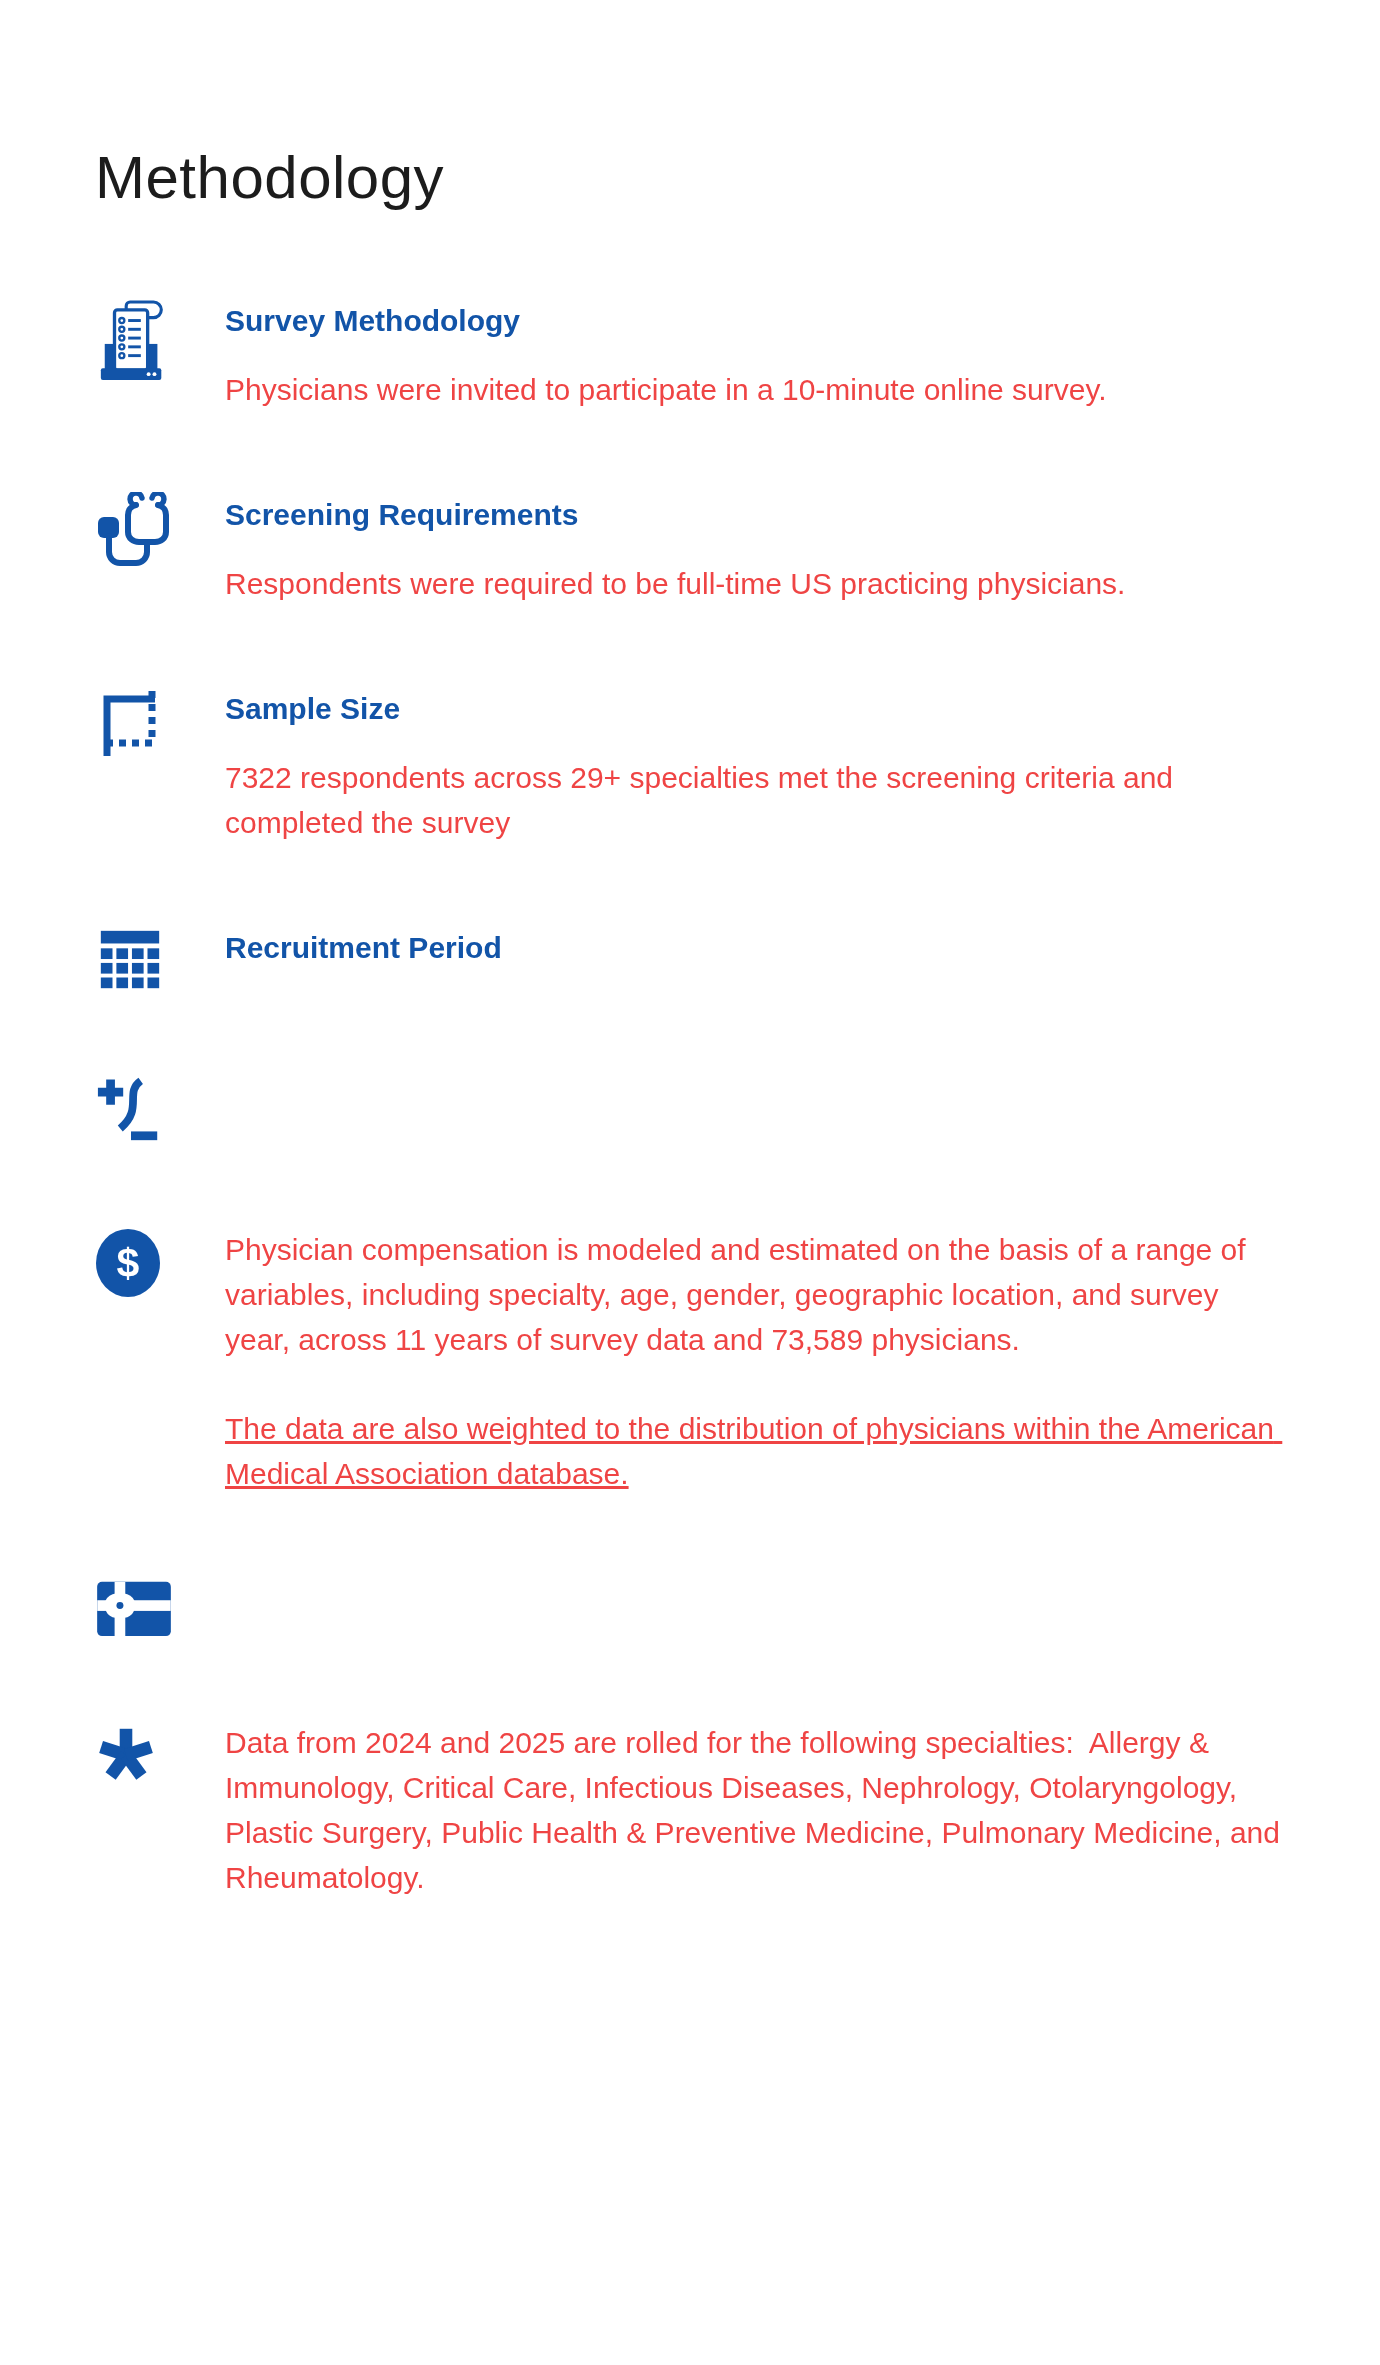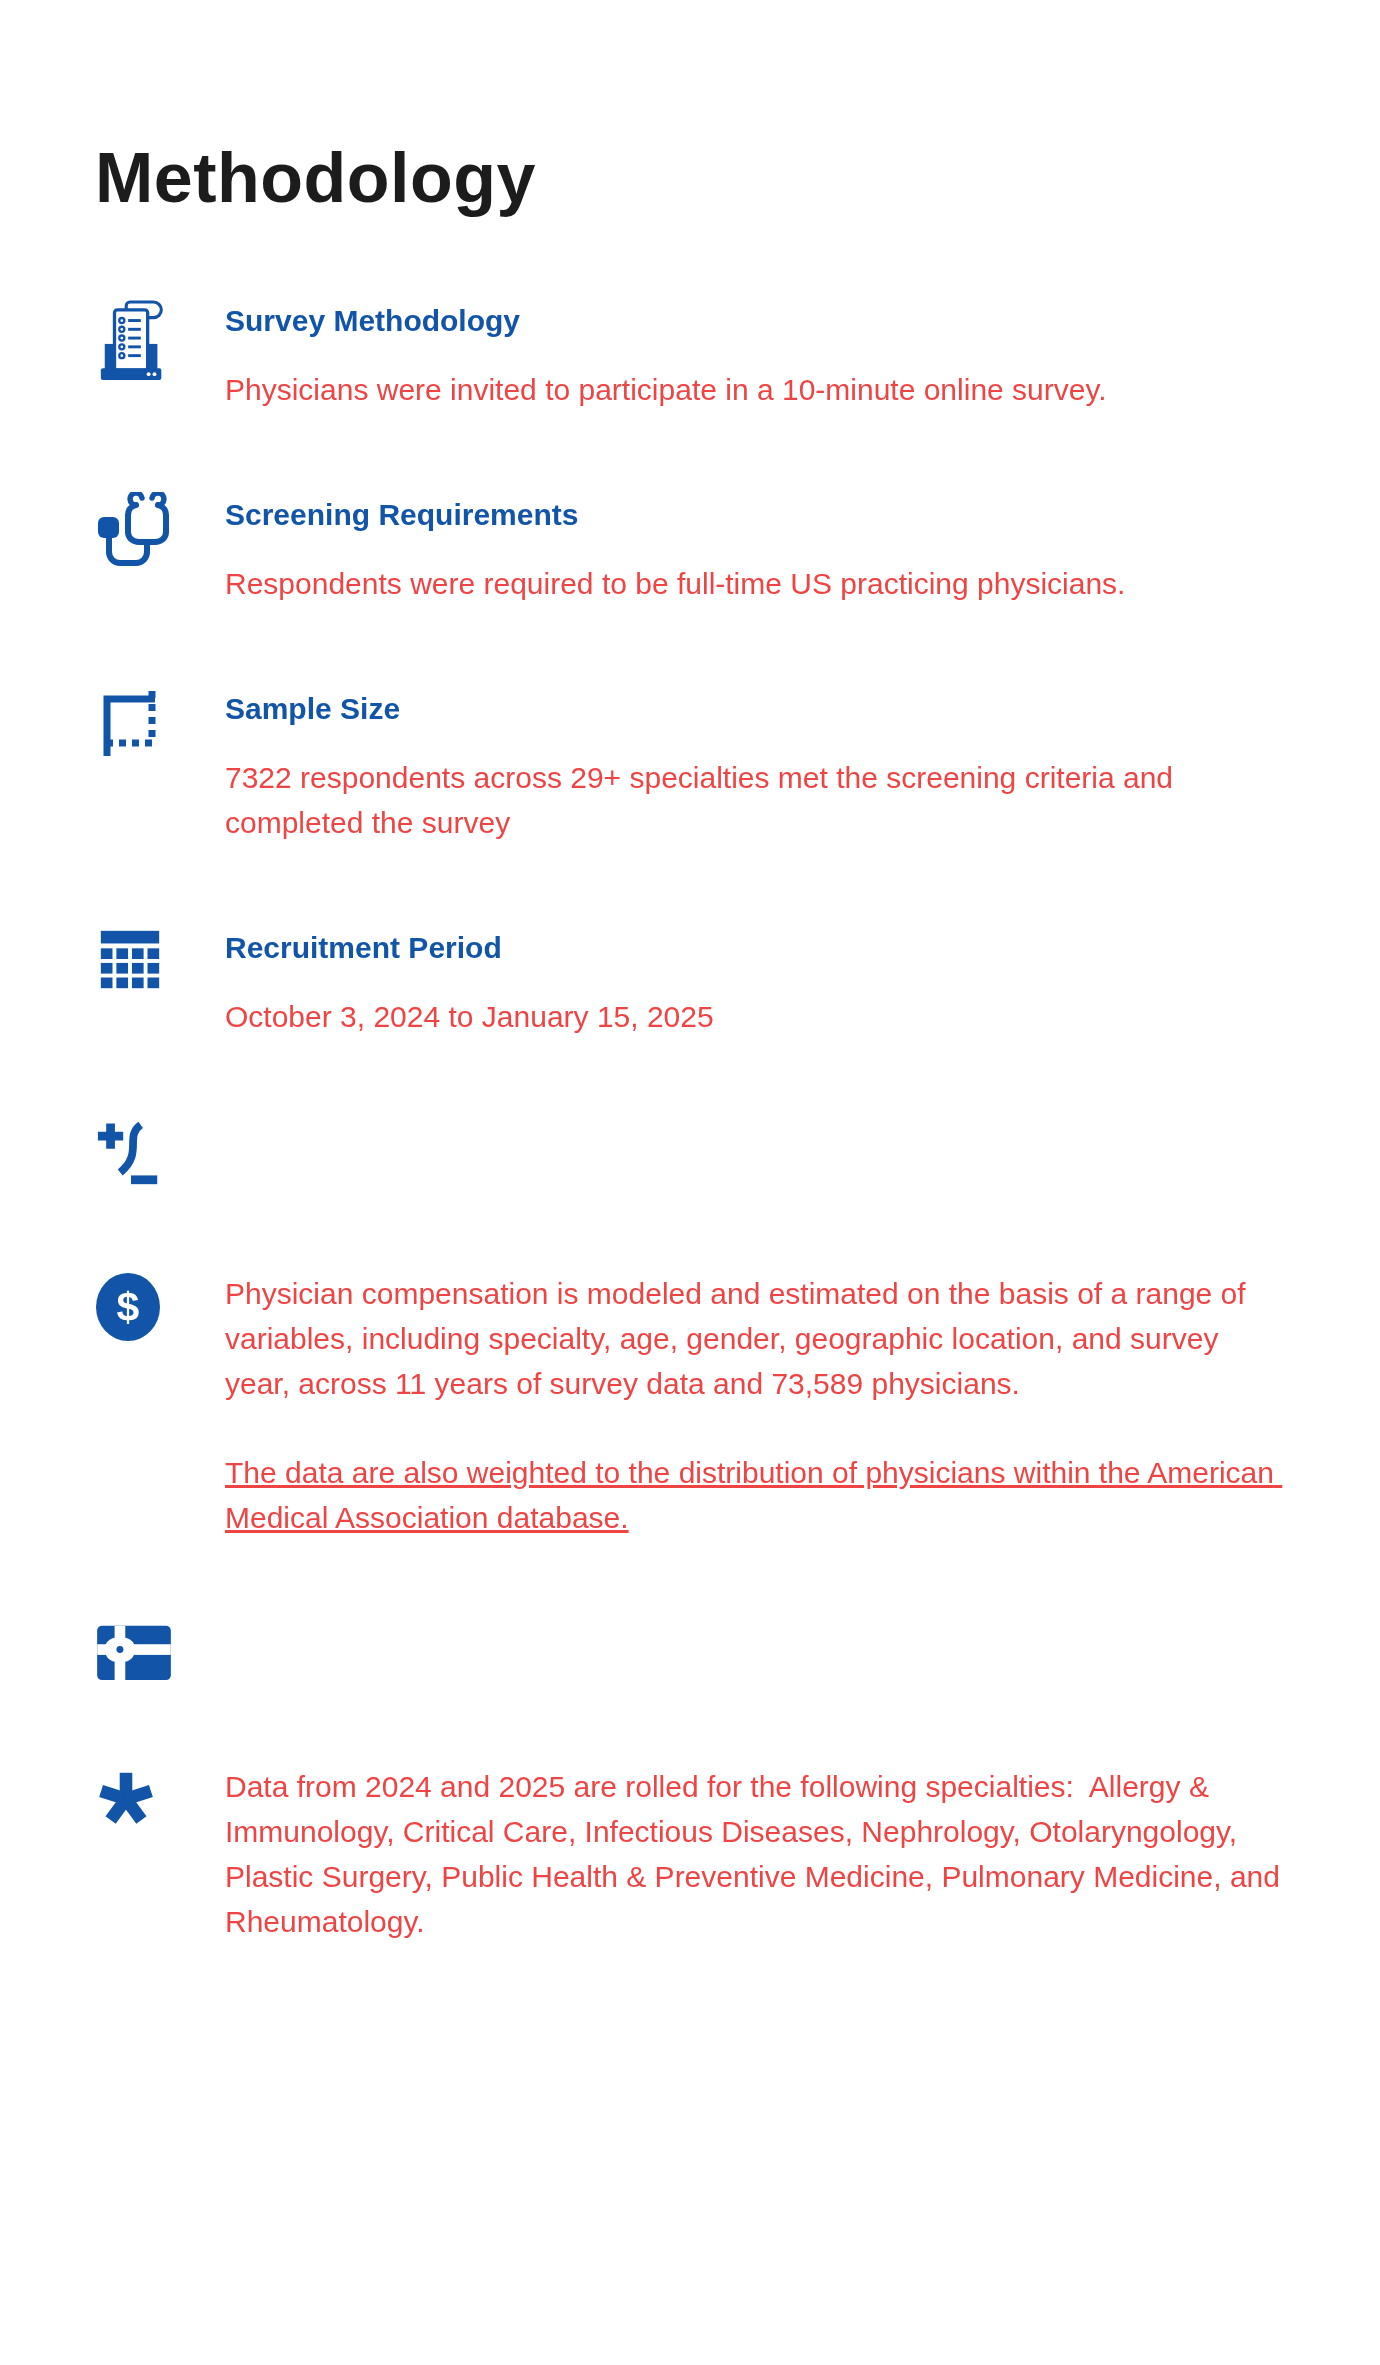--- a/index.html
+++ b/index.html
@@ -6,23 +6,23 @@
   .page{
     position:relative;
     width:1380px;
     min-height:2365px;
     box-sizing:border-box;
     background:#ffffff;
     padding:148px 100px 60px 95px;
     font-family:"Liberation Sans","DejaVu Sans",sans-serif;
   }
   .page-title{
-    font-size:70px;
+    font-size:60px;
     line-height:60px;
-    font-weight:700;
+    font-weight:400;
     color:#1c1c1c;
     letter-spacing:.5px;
     margin:0 0 90px 0;
   }
   .section{
     display:flex;
     align-items:flex-start;
     margin-bottom:80px;
   }
   .icon-col{
@@ -133,21 +133,20 @@
             <rect x="54" y="39" width="12" height="11"></rect>
           <rect x="6" y="54" width="12" height="11"></rect>
             <rect x="22" y="54" width="12" height="11"></rect>
             <rect x="38" y="54" width="12" height="11"></rect>
             <rect x="54" y="54" width="12" height="11"></rect>
         </g>
       </svg>
     </div>
     <div class="text-col">
       <h2 class="section-heading">Recruitment Period</h2>
-      <p class="body-text">October 3, 2024 to January 15, 2025</p>
     </div>
   </div>
 
   <div class="section">
     <div class="icon-col">
       <svg width="70" height="72" viewBox="0 0 72 72" fill="none">
         <path d="M3 16.5 H29 M16 3.5 V29.5" stroke="currentColor" stroke-width="9"></path>
         <path d="M47 5 C30 17 50 34 26 54" stroke="currentColor" stroke-width="8"></path>
         <path d="M37 61.5 H64" stroke="currentColor" stroke-width="9"></path>
       </svg>

